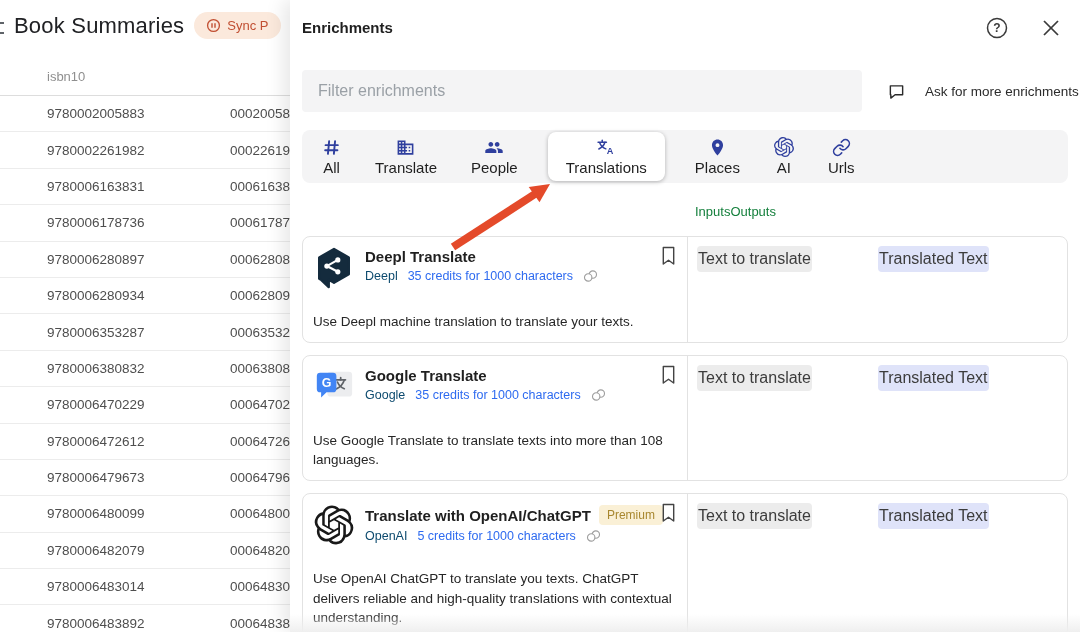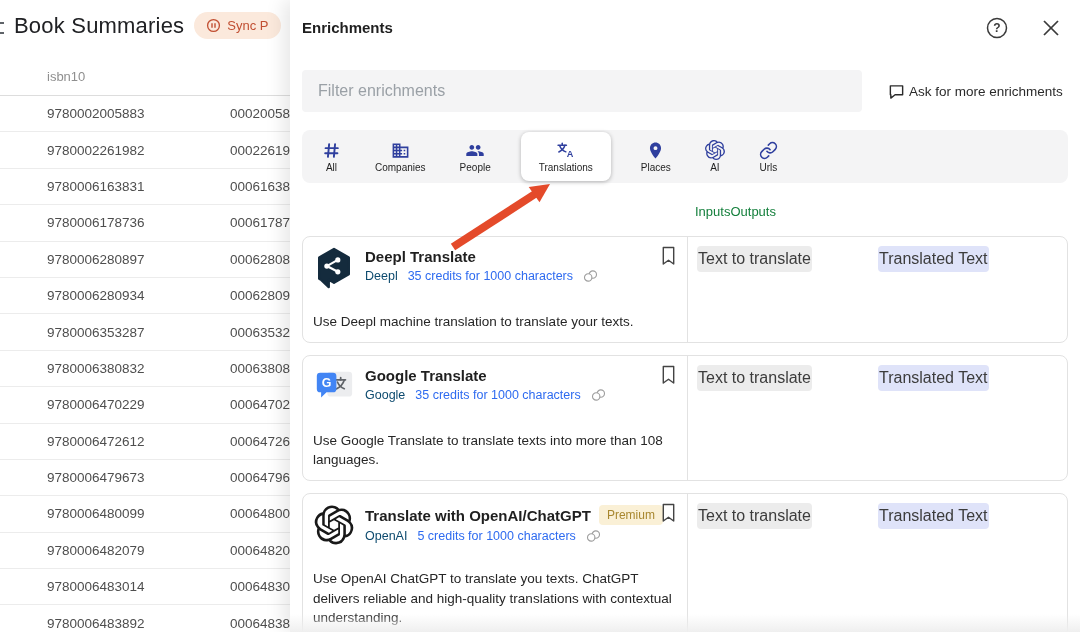--- a/index.html
+++ b/index.html
@@ -34,28 +34,28 @@
   .panel-title { position:absolute; left:12px; top:19px; font-size:15px; font-weight:700; color:#1f1f1f; }
   .help-btn { position:absolute; left:695px; top:16px; width:24px; height:24px; cursor:pointer; }
   .close-btn { position:absolute; left:750px; top:17px; width:22px; height:22px; cursor:pointer; }
 
   .filter-input { position:absolute; left:12px; top:70px; width:560px; height:42px;
                   background:#f4f4f5; border:none; outline:none; border-radius:4px;
                   padding:0 16px; font-size:16px; color:#333;
                   font-family:"Liberation Sans", sans-serif; }
   .filter-input::placeholder { color:#9aa0a6; }
   .ask-more { position:absolute; left:598px; top:70px; height:42px; display:flex;
-              align-items:center; gap:4px; cursor:pointer; font-size:13.5px; color:#2b2b2b; }
+              align-items:center; gap:20px; cursor:pointer; font-size:13.5px; color:#2b2b2b; }
 
   .tabs-bar { position:absolute; left:12px; top:130px; width:766px; height:53px;
               background:#f4f4f5; border-radius:8px; display:flex; align-items:stretch;
               gap:26px; padding:0 4px 0 16px; }
   .tab { display:flex; flex-direction:column; align-items:center; justify-content:center;
          gap:2px; cursor:pointer; padding:0 4px; }
-  .tab-label { font-size:10px; color:#1f1f1f; }
+  .tab-label { font-size:15px; color:#1f1f1f; }
   .tab.active { background:#fff; border-radius:8px; margin:2px 0;
                 box-shadow:0 1px 4px rgba(0,0,0,.28); padding:0 18px; }
 
   .list-headers { position:absolute; left:12px; top:204px; width:766px; display:flex;
                   font-size:13px; color:#15803d; }
   .lh-inputs { margin-left:393px; }
   .lh-outputs { }
 
   .cards { position:absolute; left:12px; top:236px; width:766px; display:flex;
            flex-direction:column; gap:12px; }
@@ -206,21 +206,21 @@
             <line x1="4.5" y1="9" x2="20" y2="9"></line>
               <line x1="4" y1="15.5" x2="19.5" y2="15.5"></line>
           </g>
         </svg>
         <span class="tab-label">All</span>
       </div>
       <div class="tab">
         <svg width="19" height="19" viewBox="0 0 24 24">
           <path fill="#2f3f9e" d="M12 7V3H2v18h20V7H12zM6 19H4v-2h2v2zm0-4H4v-2h2v2zm0-4H4V9h2v2zm0-4H4V5h2v2zm4 12H8v-2h2v2zm0-4H8v-2h2v2zm0-4H8V9h2v2zm0-4H8V5h2v2zm10 12h-8v-2h2v-2h-2v-2h2v-2h-2V9h8v10zm-2-8h-2v2h2v-2zm0 4h-2v2h2v-2z"></path>
         </svg>
-        <span class="tab-label">Companies</span>
+        <span class="tab-label">Translate</span>
       </div>
       <div class="tab">
         <svg width="20" height="19" viewBox="0 0 24 24">
           <path fill="#2f3f9e" d="M16 11c1.66 0 2.99-1.34 2.99-3S17.66 5 16 5s-3 1.34-3 3 1.34 3 3 3zm-8 0c1.66 0 2.99-1.34 2.99-3S9.66 5 8 5 5 6.34 5 8s1.34 3 3 3zm0 2c-2.33 0-7 1.17-7 3.5V19h14v-2.5c0-2.33-4.67-3.5-7-3.5zm8 0c-.29 0-.62.02-.97.05 1.16.84 1.97 1.97 1.97 3.45V19h6v-2.5c0-2.33-4.67-3.5-7-3.5z"></path>
         </svg>
         <span class="tab-label">People</span>
       </div>
       <div class="tab active">
         <svg width="20" height="20" viewBox="0 0 24 24">
           <g stroke="#2f3f9e" stroke-width="1.8" fill="none" stroke-linecap="round">

